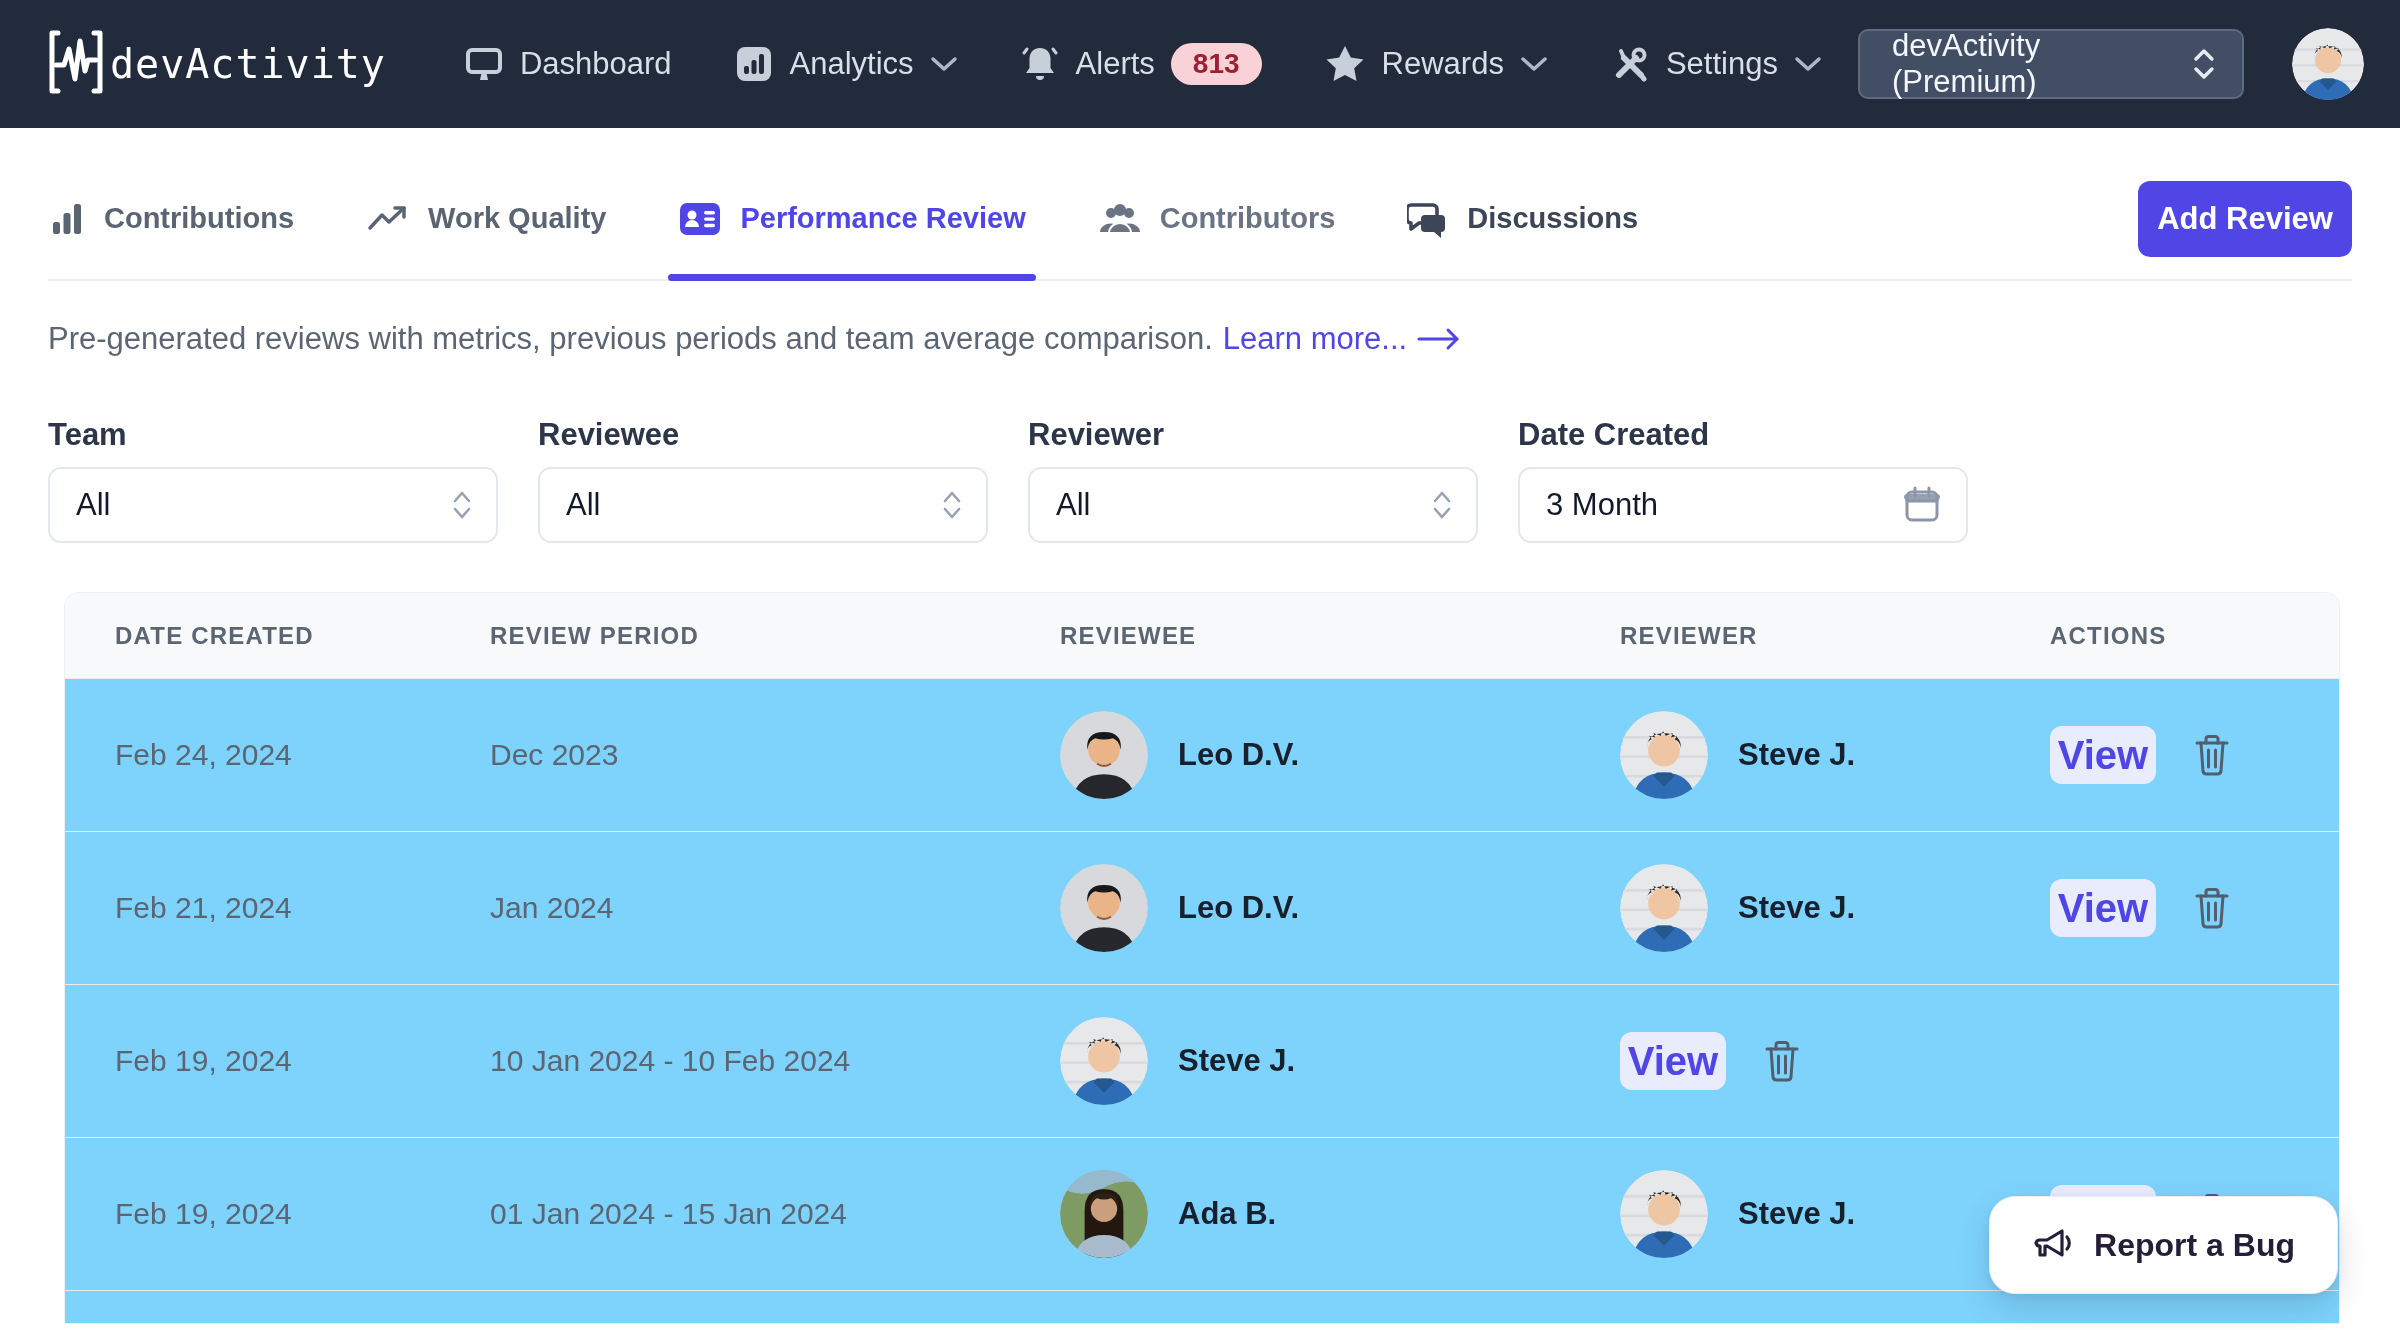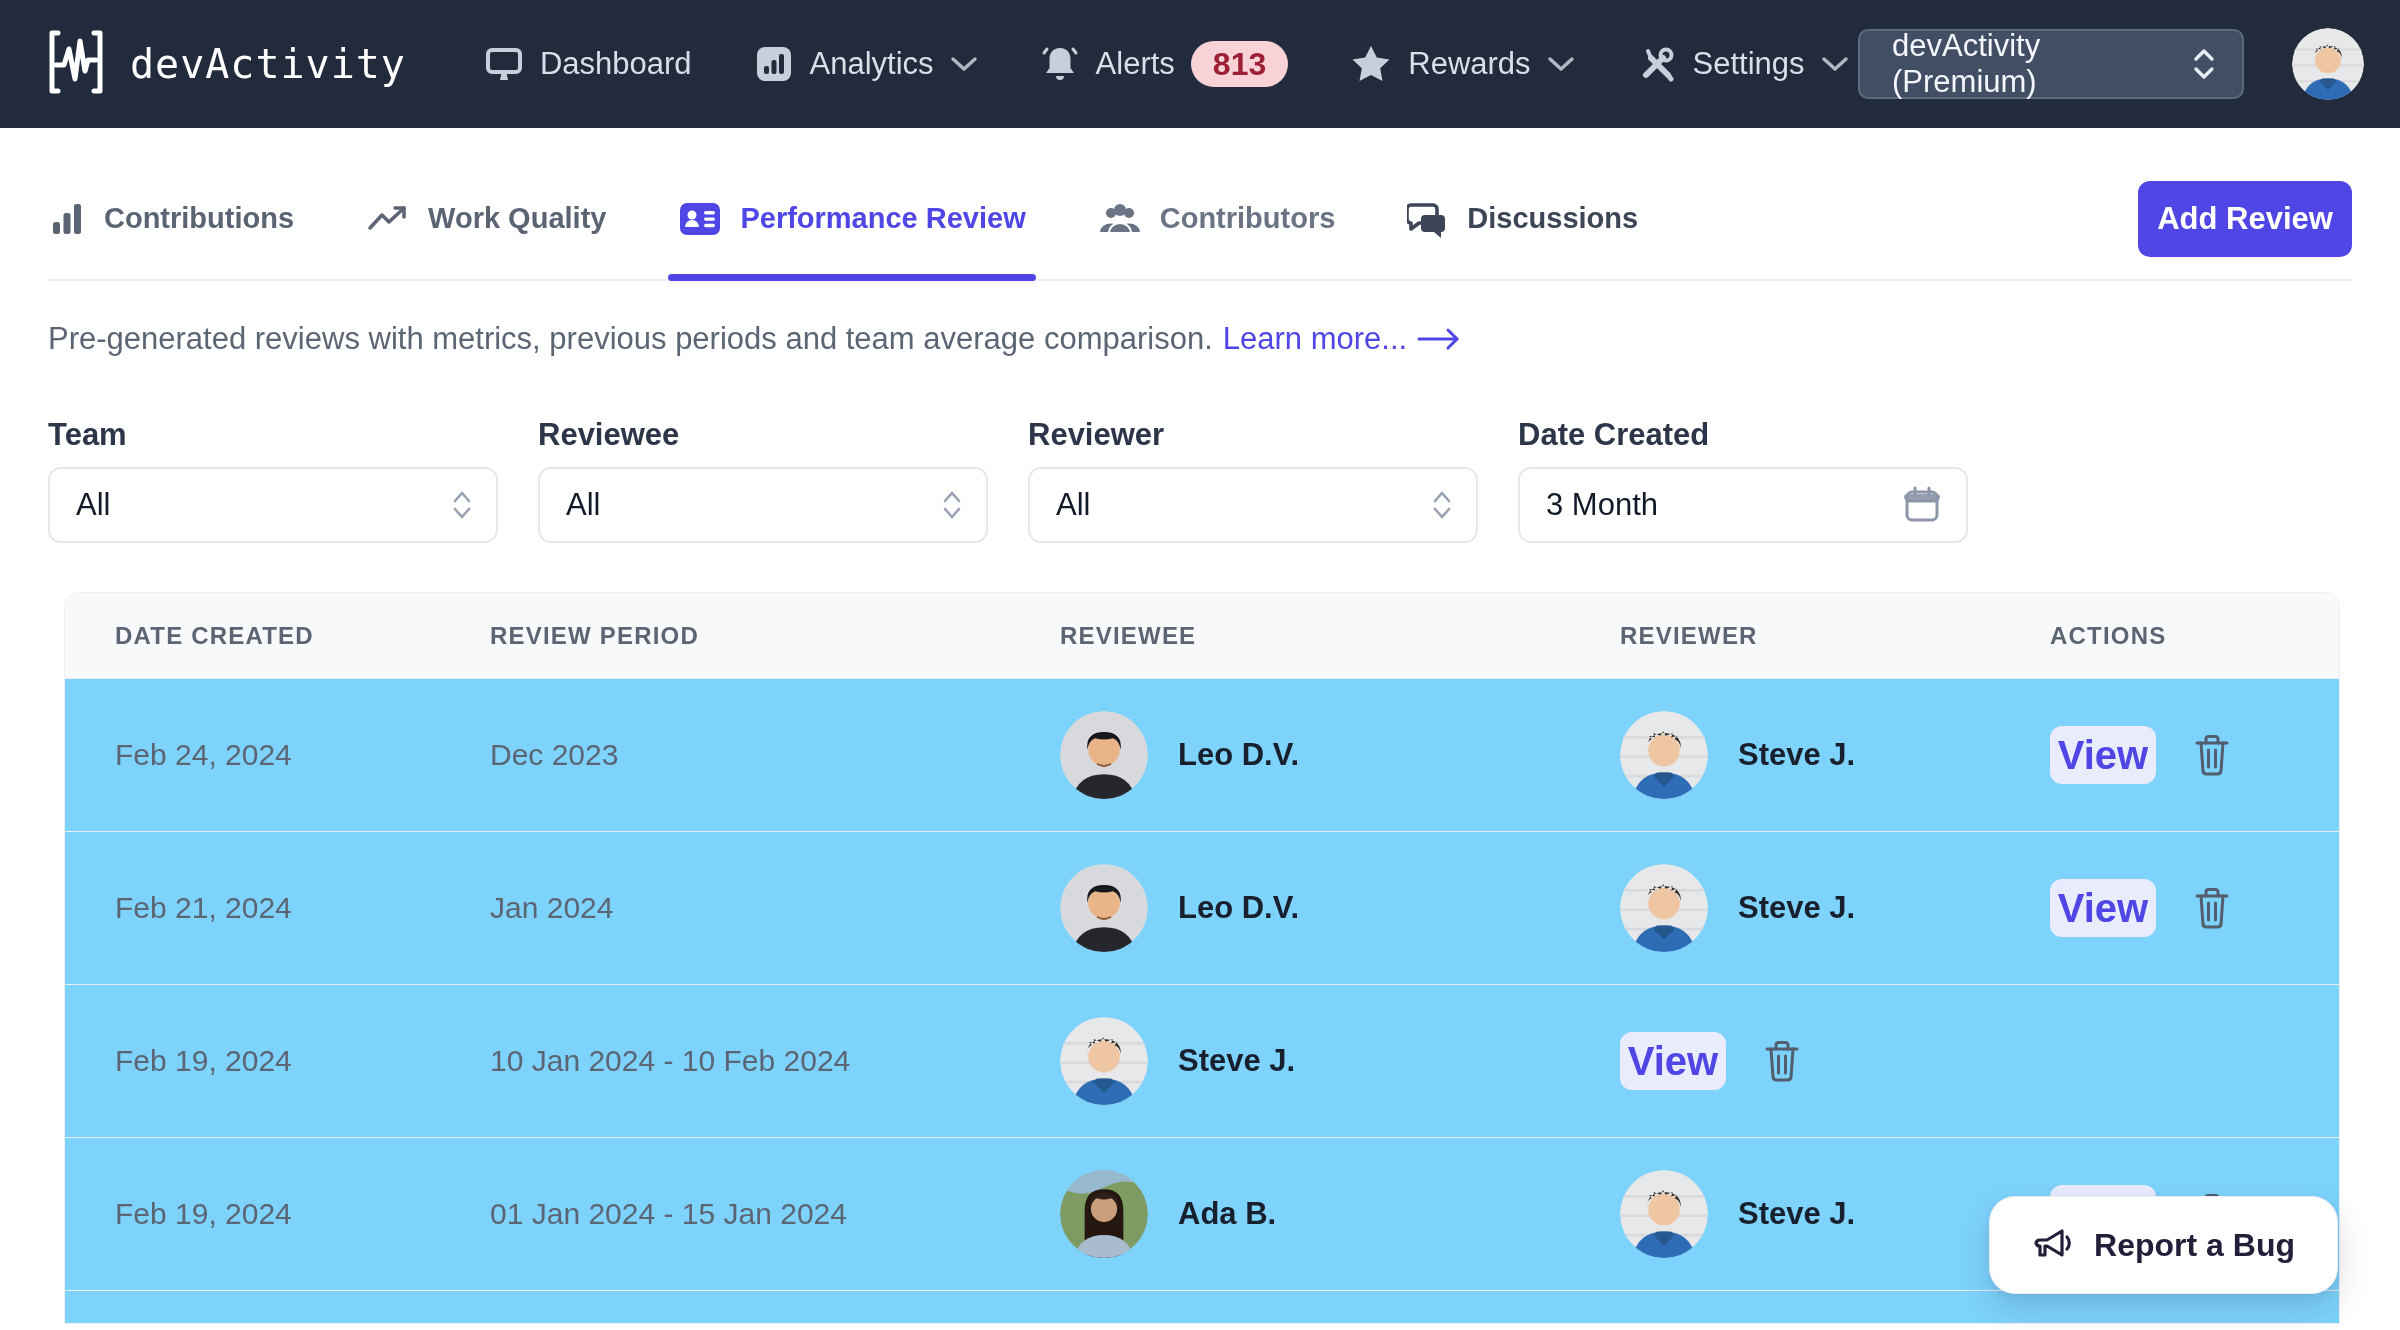--- a/index.html
+++ b/index.html
@@ -7,31 +7,31 @@
   body {
     font-family:"Liberation Sans", sans-serif;
     background:#ffffff; color:#1b2434; position:relative;
   }
 
   
   .navbar {
     height:128px; background:#212b3b; display:flex; align-items:center;
     padding:0 36px 0 48px; gap:0;
   }
-  .brand { display:flex; align-items:center; gap:26px; margin-right:78px; }
+  .brand { display:flex; align-items:center; gap:6px; margin-right:78px; }
   .brand-text {
     font-family:"DejaVu Sans Mono", monospace; font-size:40px; color:#ffffff;
     letter-spacing:1px;
   }
   .nav-items { display:flex; align-items:center; gap:62px; }
   .nav-item { display:flex; align-items:center; gap:16px; cursor:pointer; }
   .nav-label { font-size:31px; font-weight:500; color:#d9dfe8; }
   .nav-item svg.glyph { display:block; }
   .badge {
-    background:#f9d2d8; color:#9c1f33; font-size:32px; font-weight:700;
+    background:#f9d2d8; color:#9c1f33; font-size:28px; font-weight:700;
     padding:7px 22px; border-radius:26px; line-height:1;
   }
   .nav-right { margin-left:auto; display:flex; align-items:center; gap:48px; }
   .ws-select {
     width:386px; height:70px; background:#414e64; border:2px solid #5d6a80;
     border-radius:10px; display:flex; align-items:center; justify-content:space-between;
     padding:0 26px 0 32px; cursor:pointer;
   }
   .ws-select-label { font-size:31px; color:#f3f6fa; }
   .nav-avatar { width:72px; height:72px; border-radius:50%; overflow:hidden; flex:0 0 auto; }

